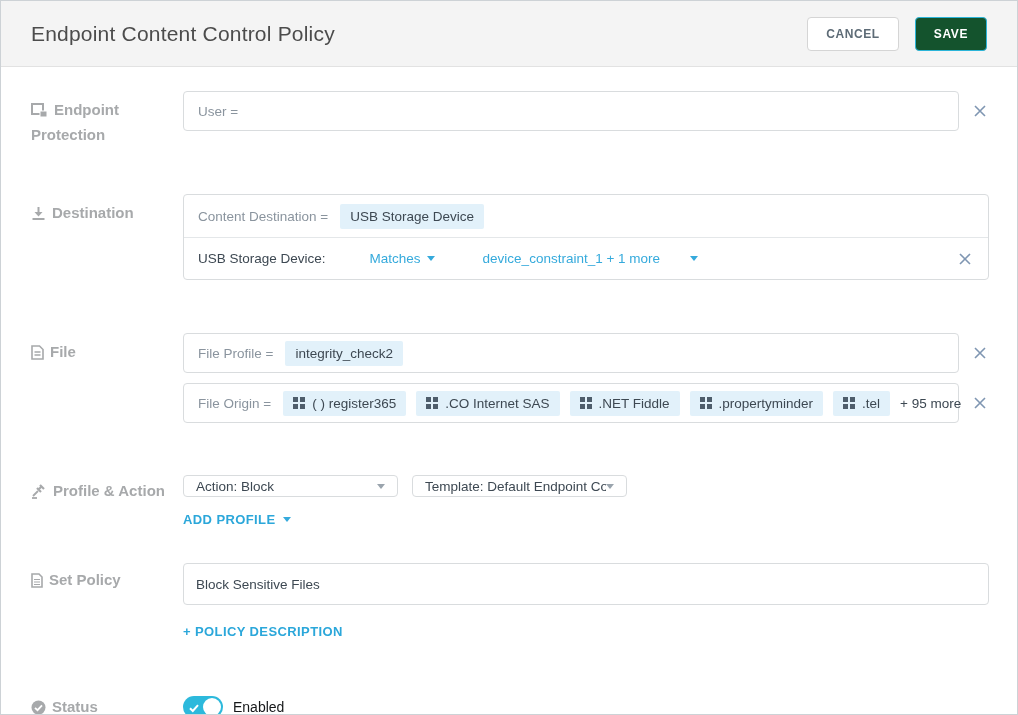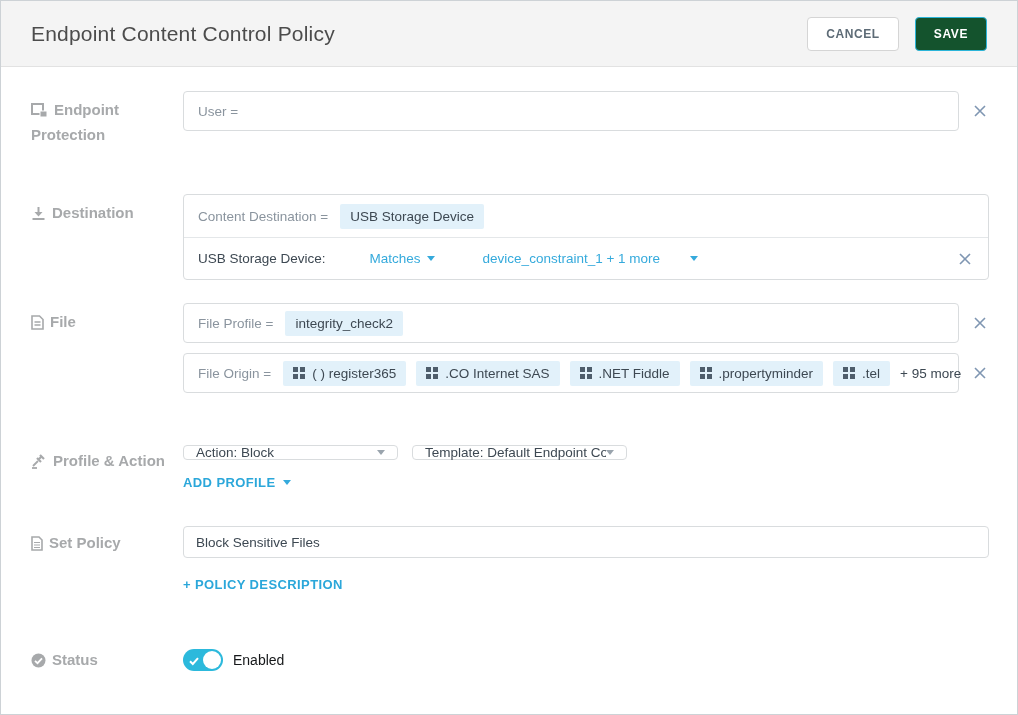--- a/index.html
+++ b/index.html
@@ -45,21 +45,21 @@
     width: 152px; flex: none;
     font-size: 15px; font-weight: bold; color: #a7a9ab;
     line-height: 22px; padding-top: 8px; padding-right: 6px;
   }
   .section-label .lbl-icon {
     display: inline-block; vertical-align: -3px; margin-right: 6px;
   }
   .section-body { flex: 1; min-width: 0; }
 
   .mb-1 { margin-bottom: 48px; }
-  .mb-2 { margin-bottom: 23px; }
+  .mb-2 { margin-bottom: 53px; }
   .mb-3 { margin-bottom: 52px; }
   .mb-4 { margin-bottom: 35px; }
   .mb-5 { margin-bottom: 53px; }
 
   .row-with-x { display: flex; align-items: center; }
   .row-with-x .grow { flex: 1; min-width: 0; }
   .x-btn {
     flex: none; margin-left: 12px; width: 18px; height: 18px;
     display: flex; align-items: center; justify-content: center;
     cursor: pointer;
@@ -93,36 +93,36 @@
     border-top: 5px solid #35aadc;
   }
   .caret-gray { border-top-color: #9aa4ad; }
   .spacer { flex: 1; }
 
   .more-text { font-size: 13.5px; color: #3d4852; white-space: nowrap; }
 
   
   .dropdown-row { display: flex; gap: 14px; }
   .dropdown {
-    width: 215px; height: 15px;
+    width: 215px; height: 22px;
     border: 1px solid #d9dcde; border-radius: 4px; background: #fff;
     display: flex; align-items: center; padding: 0 12px;
     font-size: 13.5px; color: #3d4852; cursor: pointer;
   }
   .dropdown .dd-text { flex: 1; overflow: hidden; white-space: nowrap; text-overflow: clip; }
 
   .text-action-link {
     display: inline-flex; align-items: center; gap: 7px;
     font-size: 13px; font-weight: bold; letter-spacing: 0.4px;
     color: #2ba7da; cursor: pointer; margin-top: 15px;
   }
   .pol-desc { margin-top: 19px; }
 
   .text-input {
-    width: 100%; height: 32px;
+    width: 100%; height: 42px;
     border: 1px solid #d9dcde; border-radius: 4px;
     padding: 0 12px; font-size: 13.5px; color: #3d4852;
     font-family: "Liberation Sans", sans-serif;
     outline: none;
   }
 
   
   .toggle-row { display: flex; align-items: center; gap: 10px; padding-top: 3px; }
   .toggle {
     width: 40px; height: 22px; border-radius: 11px;

